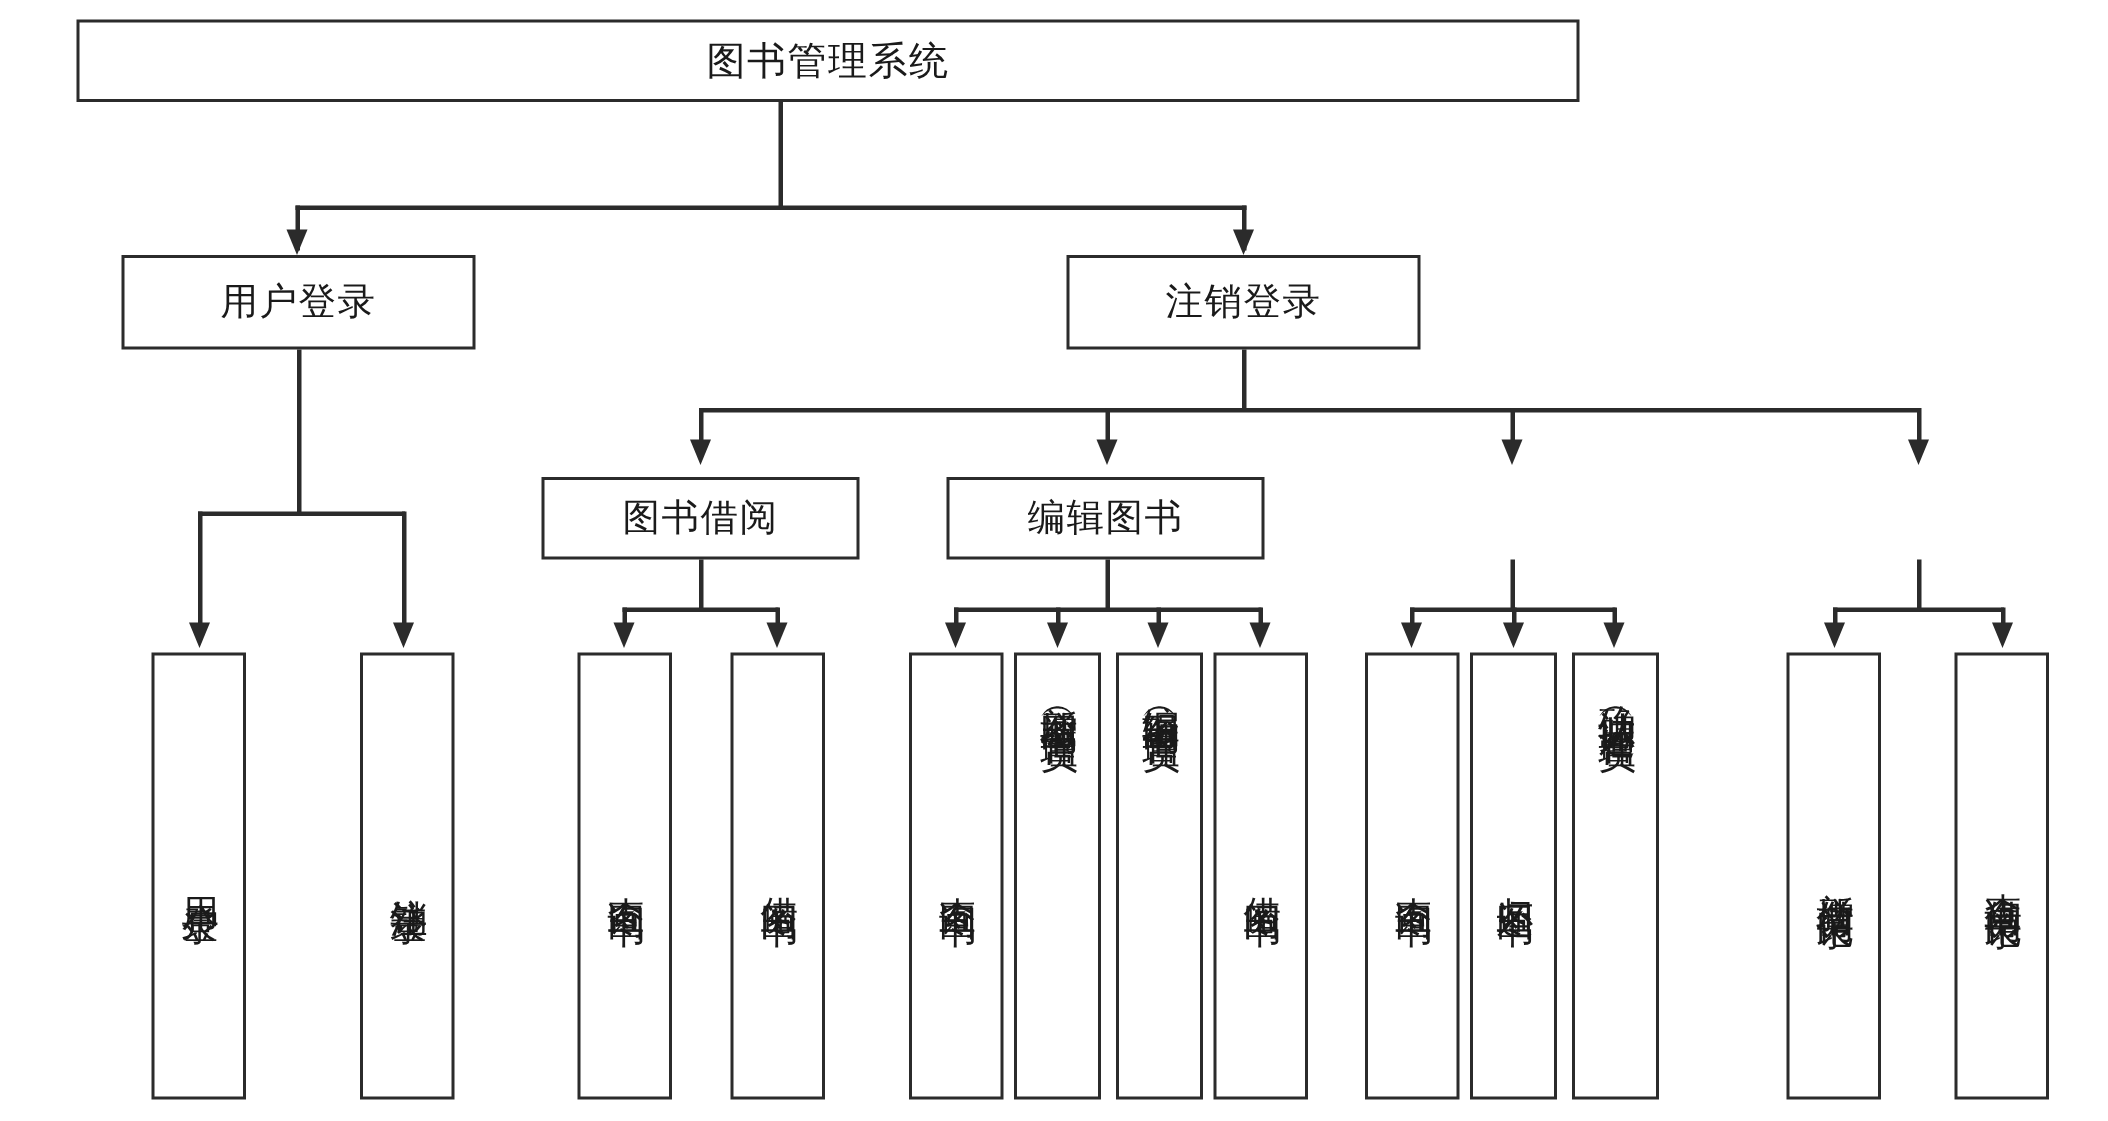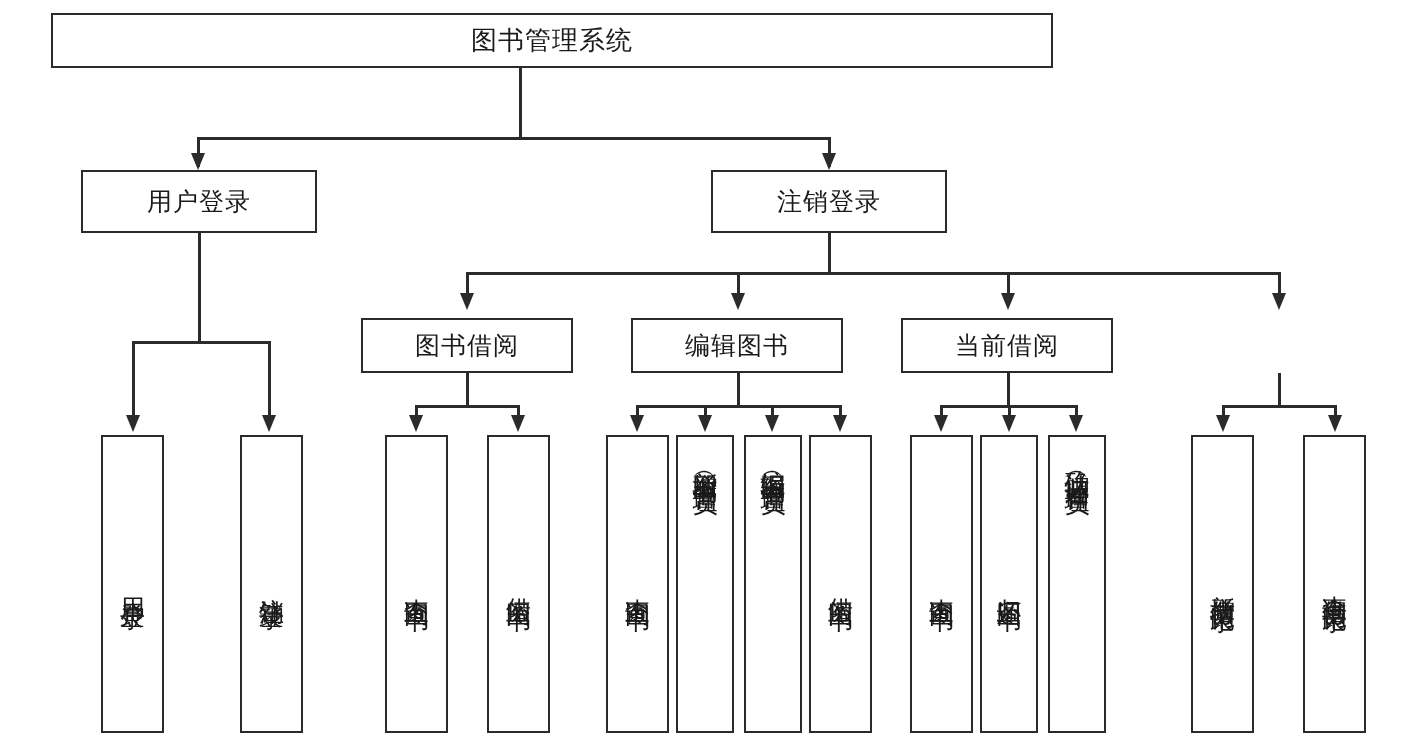--- a/index.html
+++ b/index.html
@@ -123,23 +123,20 @@
   <div class="arrow" style="left:1001px; top:293px;"></div>
   <div class="edge v" style="left:1278px; top:272px; height:25px;"></div>
   <div class="arrow" style="left:1272px; top:293px;"></div>
 
   <div class="node" style="left:361px; top:318px; width:212px; height:55px;">
     <span class="lbl">图书借阅</span>
   </div>
   <div class="node" style="left:631px; top:318px; width:212px; height:55px;">
     <span class="lbl">编辑图书</span>
   </div>
-  <div class="node" style="left:901px; top:318px; width:212px; height:55px;">
-    <span class="lbl">当前借阅</span>
-  </div>
 
   <div class="edge v" style="left:466px; top:373px; height:34px;"></div>
   <div class="edge h" style="left:415px; top:405px; width:104px;"></div>
   <div class="edge v" style="left:415px; top:405px; height:14px;"></div>
   <div class="arrow" style="left:409px; top:415px;"></div>
   <div class="edge v" style="left:517px; top:405px; height:14px;"></div>
   <div class="arrow" style="left:511px; top:415px;"></div>
 
   <div class="edge v" style="left:737px; top:373px; height:34px;"></div>
   <div class="edge h" style="left:636px; top:405px; width:205px;"></div>

